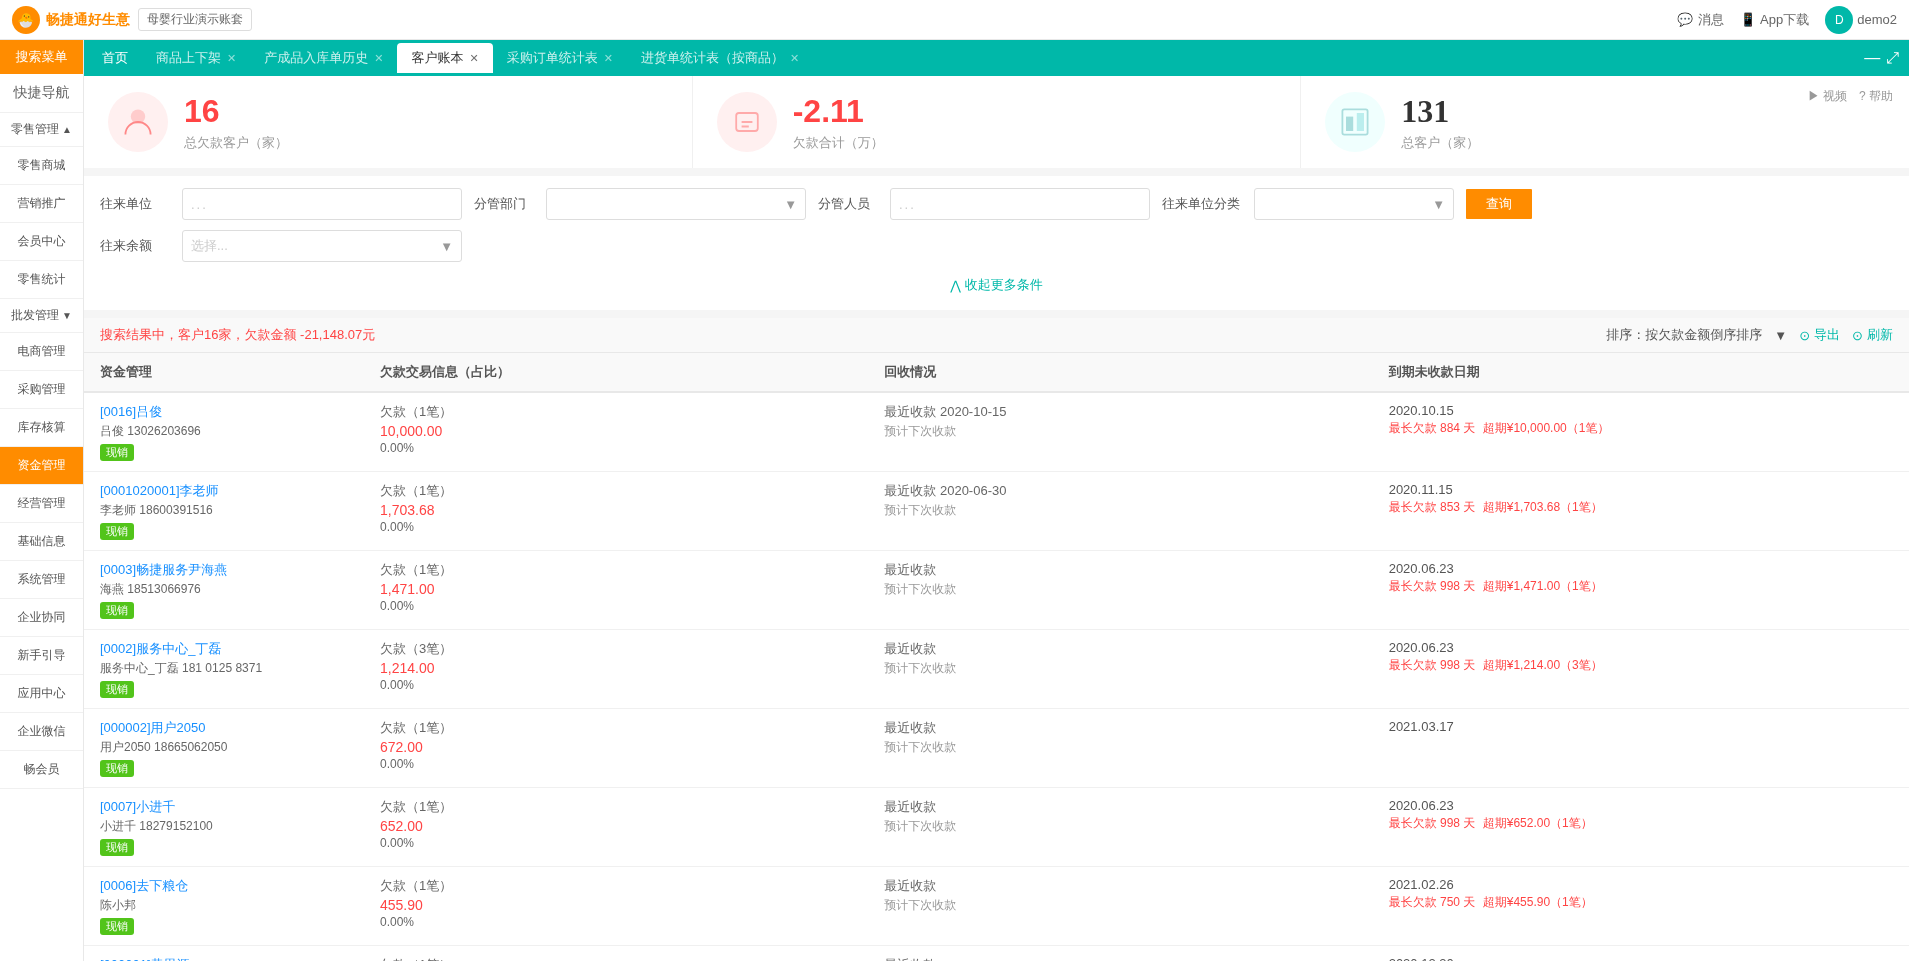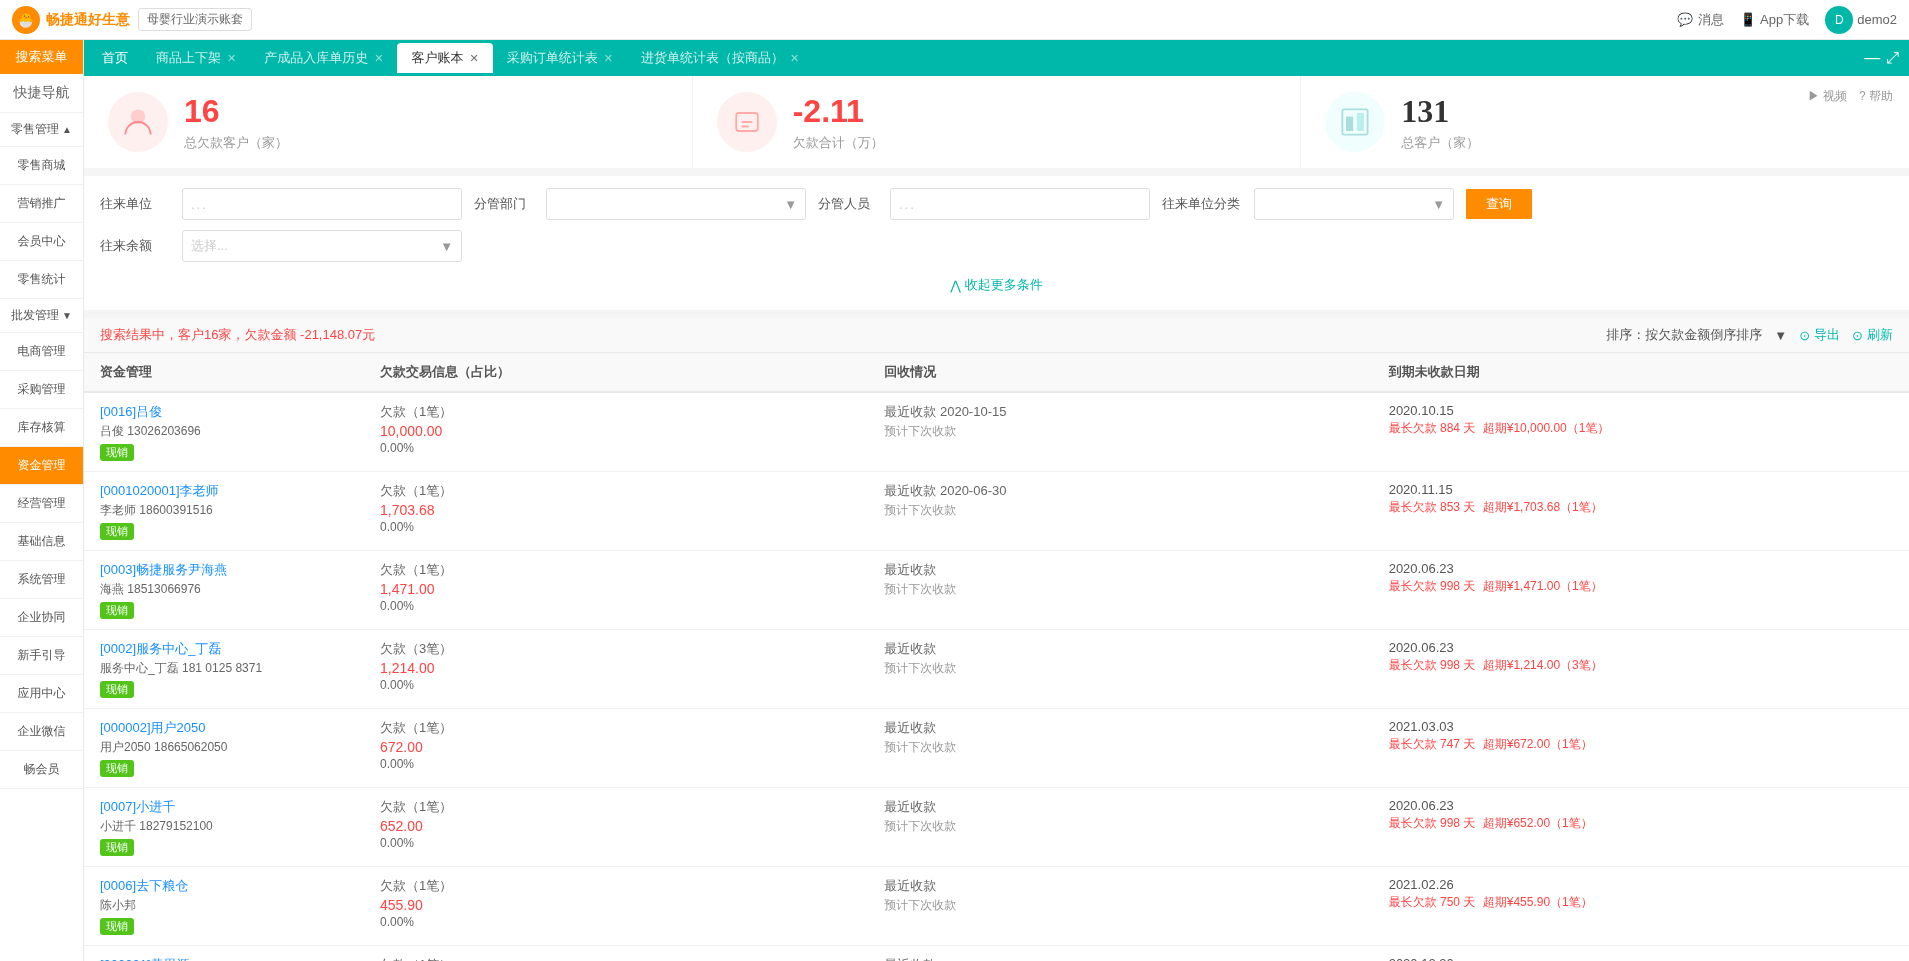--- a/index.html
+++ b/index.html
@@ -441,25 +441,21 @@
             <div>
               <div class="debt-count">欠款（1笔）</div>
               <div class="debt-amount">672.00</div>
               <div class="debt-percent">0.00%</div>
             </div>
             <div>
               <div class="payment-date">最近收款</div>
               <div class="payment-next">预计下次收款</div>
             </div>
             <div>
-              <div class="due-date">2021.03.03</div>
-              <div class="overdue-text">
-                <span>最长欠款 747 天</span>
-                <span style="color:#ff4444;cursor:pointer;margin-left:4px;">超期¥672.00（1笔）</span>
-              </div>
+              <div class="due-date">2021.03.17</div>
             </div>
           </div>
 
           <div class="table-row">
             <div>
               <div class="customer-name">[0007]小进千</div>
               <div class="customer-phone">小进千  18279152100</div>
               <span class="tag">现销</span>
             </div>
             <div>

